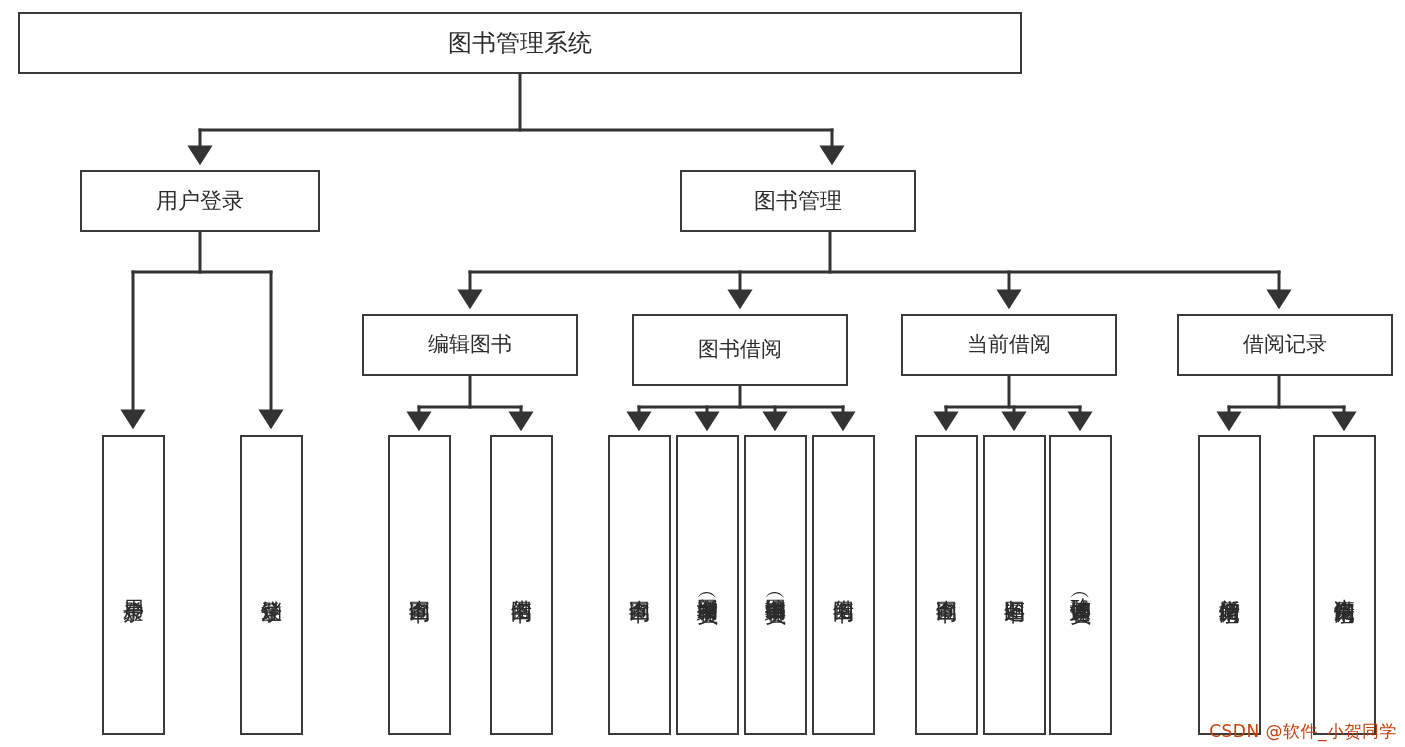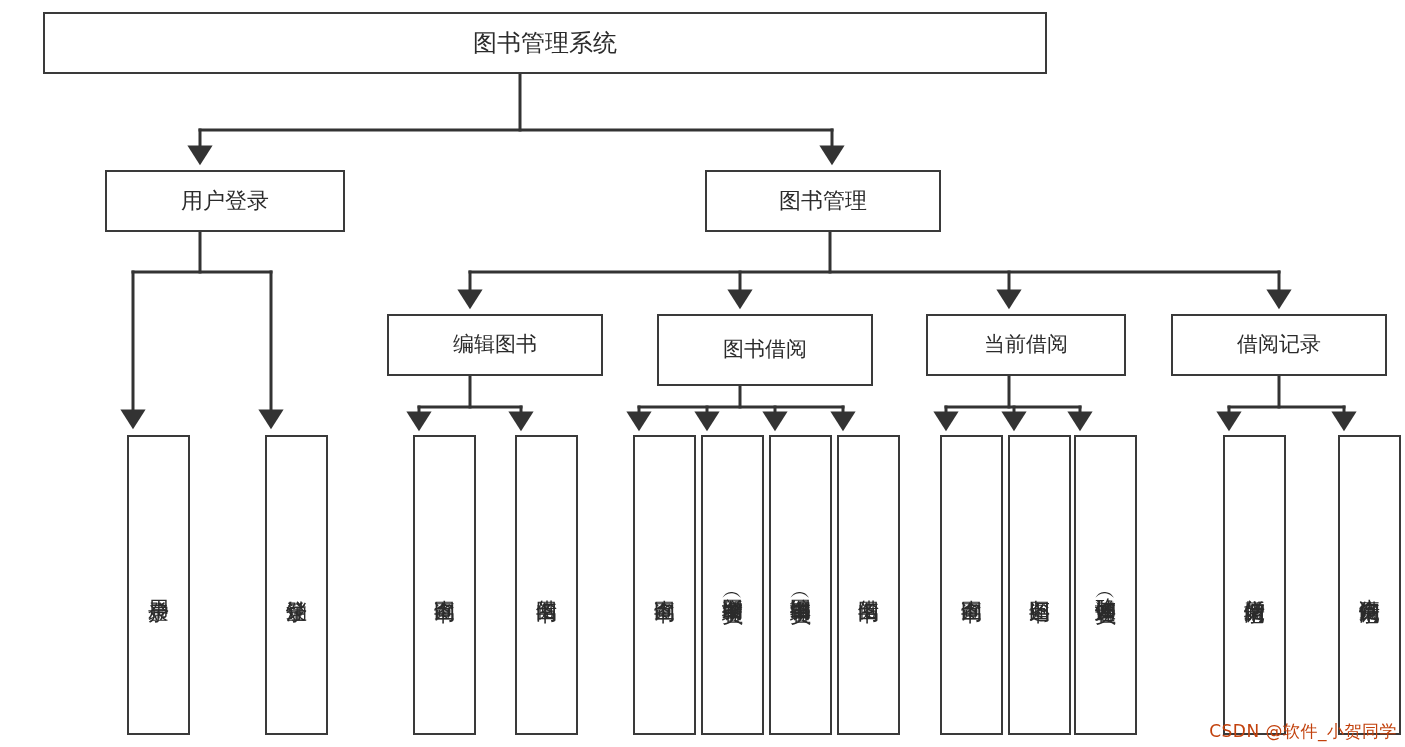--- a/index.html
+++ b/index.html
@@ -31,21 +31,20 @@
     position: absolute;
     box-sizing: border-box;
     background: #ffffff;
     border: 2.5px solid #3a3a3a;
     display: flex;
     align-items: center;
     justify-content: center;
     text-align: center;
     line-height: 1.12;
     color: #2b2b2b;
-    margin-left: 25px;
   }
   .node-root {
     font-size: 24px;
   }
   .node-l2 {
     font-size: 22px;
   }
   .node-l3 {
     font-size: 21px;
   }
@@ -141,24 +140,24 @@
   <div class="node node-l2" style="left:680px; top:170px; width:236px; height:62px;">
     <span>图书管理</span>
   </div>
 
   <div class="node node-l3" style="left:362px; top:314px; width:216px; height:62px;">
     <span>编辑图书</span>
   </div>
   <div class="node node-l3" style="left:632px; top:314px; width:216px; height:72px;">
     <span>图书借阅</span>
   </div>
-  <div class="node node-l3" style="left:901px; top:314px; width:200px; height:62px;">
+  <div class="node node-l3" style="left:901px; top:314px; width:216px; height:62px;">
     <span>当前借阅</span>
   </div>
-  <div class="node node-l3" style="left:1146px; top:314px; width:216px; height:62px;">
+  <div class="node node-l3" style="left:1177px; top:314px; width:216px; height:62px;">
     <span>借阅记录</span>
   </div>
 
   <div class="node node-leaf" style="left:102px; top:435px; width:63px; height:300px;">
     <span class="leaf-text">用户登录</span>
   </div>
   <div class="node node-leaf" style="left:240px; top:435px; width:63px; height:300px;">
     <span class="leaf-text">注销登录</span>
   </div>
 

